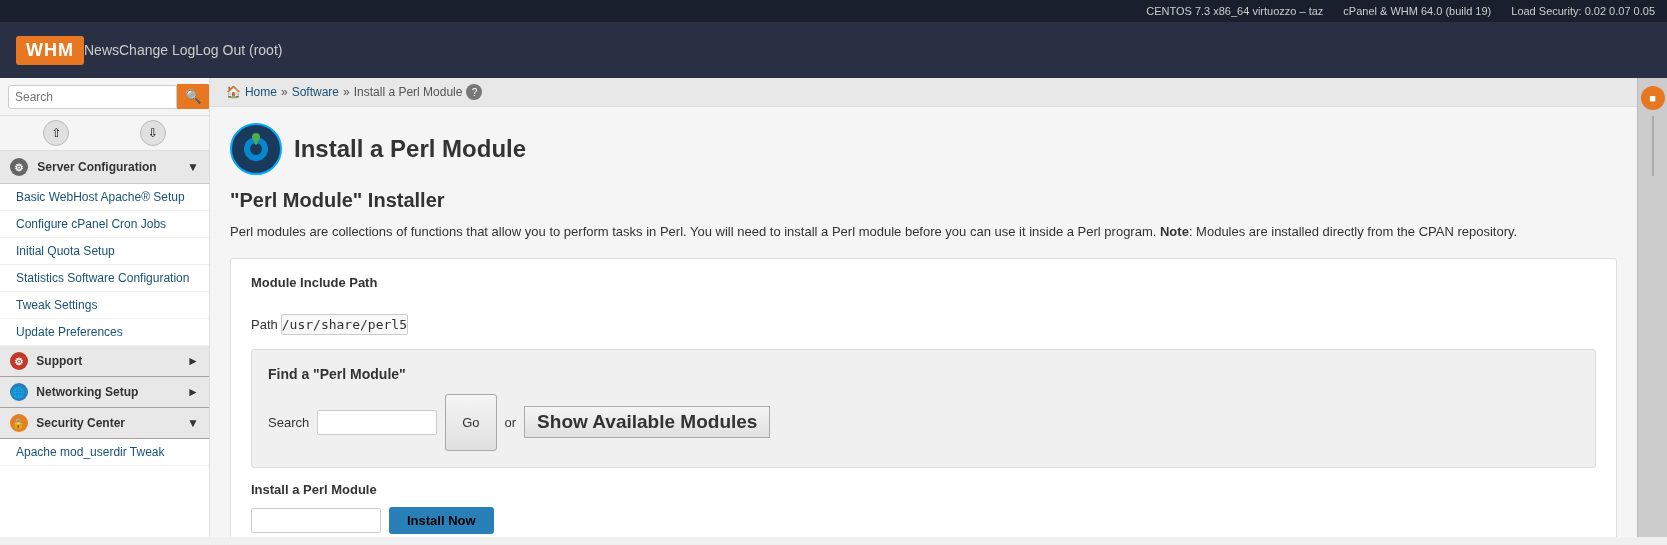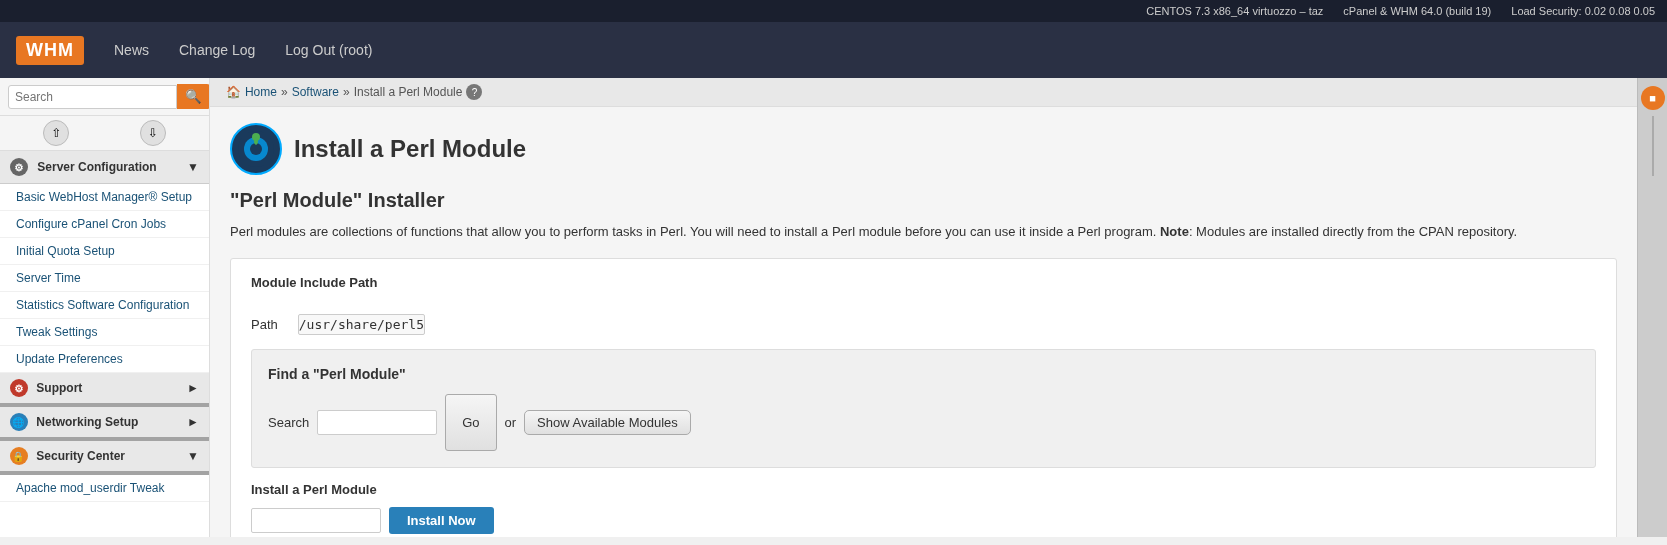--- a/index.html
+++ b/index.html
@@ -18,21 +18,20 @@
     }
     #topbar-info { display: flex; gap: 20px; }
 
     
     #navbar {
       background: #2a3044;
       display: flex;
       align-items: center;
       height: 56px;
       padding: 0 16px;
-      gap: 30px;
     }
     #logo {
       background: #e87722;
       color: white;
       font-weight: bold;
       font-size: 18px;
       padding: 4px 10px;
       border-radius: 3px;
       letter-spacing: 1px;
     }
@@ -139,21 +138,21 @@
       cursor: pointer;
       border-bottom: 1px solid #f0f0f0;
     }
 
     .sidebar-group-header {
       background: #e8e8e8;
       padding: 6px 10px;
       font-size: 12px;
       font-weight: bold;
       color: #333;
-      border-bottom: 4px solid #a3a3a3;
+      border-bottom: 1px solid #a3a3a3;
       display: flex;
       align-items: center;
       justify-content: space-between;
       cursor: pointer;
     }
     .sidebar-group-header .group-icon {
       width: 18px;
       height: 18px;
       border-radius: 50%;
       display: inline-flex;
@@ -251,21 +250,21 @@
     .module-include-path h3 {
       font-size: 13px;
       font-weight: bold;
       margin-bottom: 24px;
       color: #333;
     }
 
     .path-row {
       display: flex;
       align-items: center;
-      gap: 20px;
+      gap: 3px;
       font-size: 13px;
       color: #333;
     }
     .path-value {
       background: #f8f8f8;
       border: 1px solid #ccc;
       border-radius: 2px;
       padding: 2px 0;
       font-family: monospace;
       color: #333;
@@ -305,25 +304,26 @@
       border-radius: 3px;
       padding: 20px 16px;
       cursor: pointer;
       font-size: 13px;
       color: #333;
     }
 
     .btn-show-modules {
       background: linear-gradient(to bottom, #f5f5f5, #e0e0e0);
       border: 1px solid #aaa;
-      border-radius: 5px;
+      border-radius: 0;
       padding: 4px 12px;
       cursor: pointer;
-      font-size: 13px;
-      color: #333;
+      font-size: 19px;
+      color: #333;
+      font-weight: bold;
     }
 
     .install-section h3 {
       font-size: 13px;
       font-weight: bold;
       margin-bottom: 10px;
       color: #333;
     }
 
     .install-row {
@@ -333,21 +333,21 @@
     }
     .install-row input {
       width: 130px;
       border: 1px solid #ccc;
       padding: 4px 6px;
       border-radius: 2px;
       font-size: 13px;
     }
     .btn-install {
       background: #2980b9;
-      color: #ffffff;
+      color: #000000;
       border: none;
       border-radius: 3px;
       padding: 6px 18px;
       cursor: pointer;
       font-size: 13px;
       font-weight: bold;
     }
 
     
     #right-sidebar {
@@ -382,21 +382,21 @@
 </head>
 <body>
 
 <div id="topbar">
   <div></div>
   <div id="topbar-info">
     <span>CENTOS 7.3 x86_64 virtuozzo – taz</span>
     <span>cPanel &amp; WHM 64.0 (build 19)</span>
     <span>
       <span>Load Security:</span>
-      <span>0.02 0.08 0.05</span>
+      <span>0.02 0.07 0.05</span>
     </span>
   </div>
 </div>
 
 <div id="navbar">
   <div id="logo">WHM</div>
   <a class="nav-link">News</a>
   <a class="nav-link">Change Log</a>
   <a class="nav-link">Log Out (root)</a>
 </div>
@@ -421,30 +421,27 @@
 
       <div class="sidebar-section-header">
         <span>
           <span class="icon-circle">⚙</span>
           <span>Server Configuration</span>
         </span>
         <span>▼</span>
       </div>
 
       <div class="sidebar-item">
-        <span>Basic WebHost Manager® Setup</span>
+        <span>Basic WebHost Apache® Setup</span>
       </div>
       <div class="sidebar-item">
         <span>Configure cPanel Cron Jobs</span>
       </div>
       <div class="sidebar-item">
         <span>Initial Quota Setup</span>
-      </div>
-      <div class="sidebar-item">
-        <span>Server Time</span>
       </div>
       <div class="sidebar-item">
         <span>Statistics Software Configuration</span>
       </div>
       <div class="sidebar-item">
         <span>Tweak Settings</span>
       </div>
       <div class="sidebar-item">
         <span>Update Preferences</span>
       </div>

